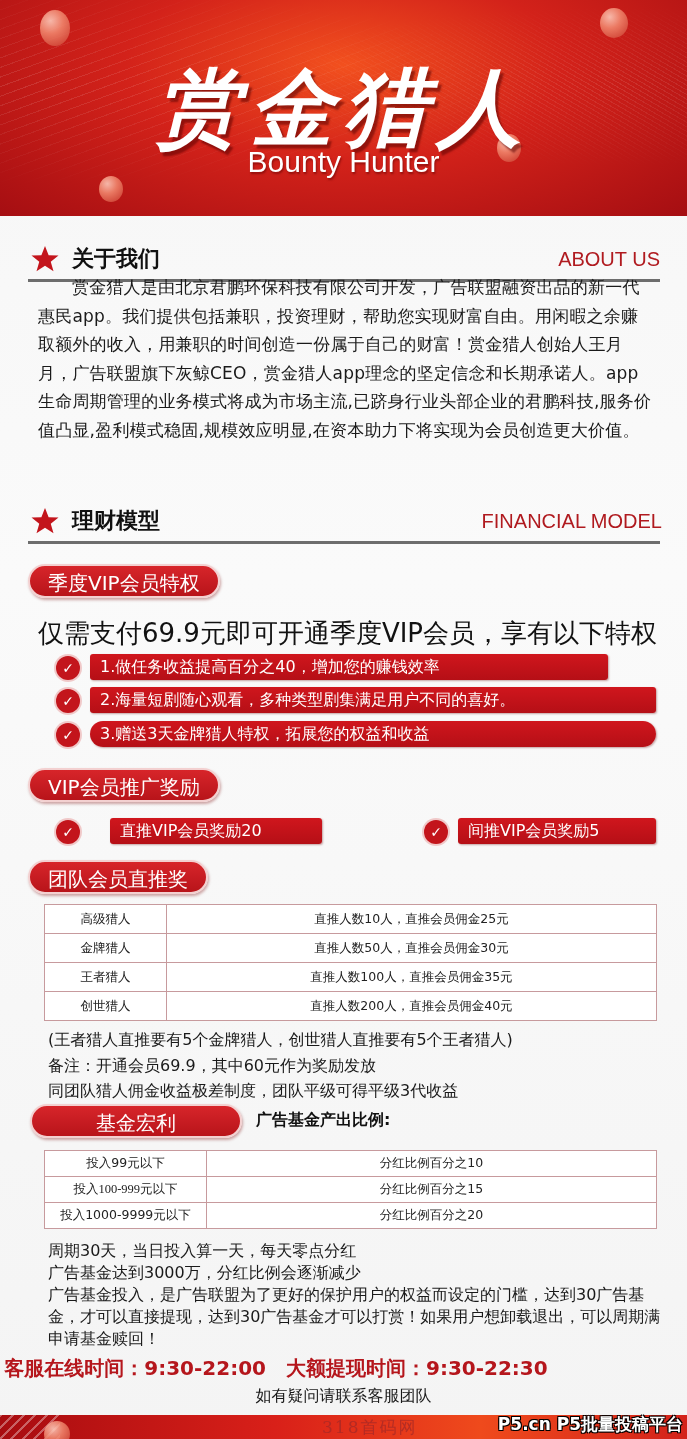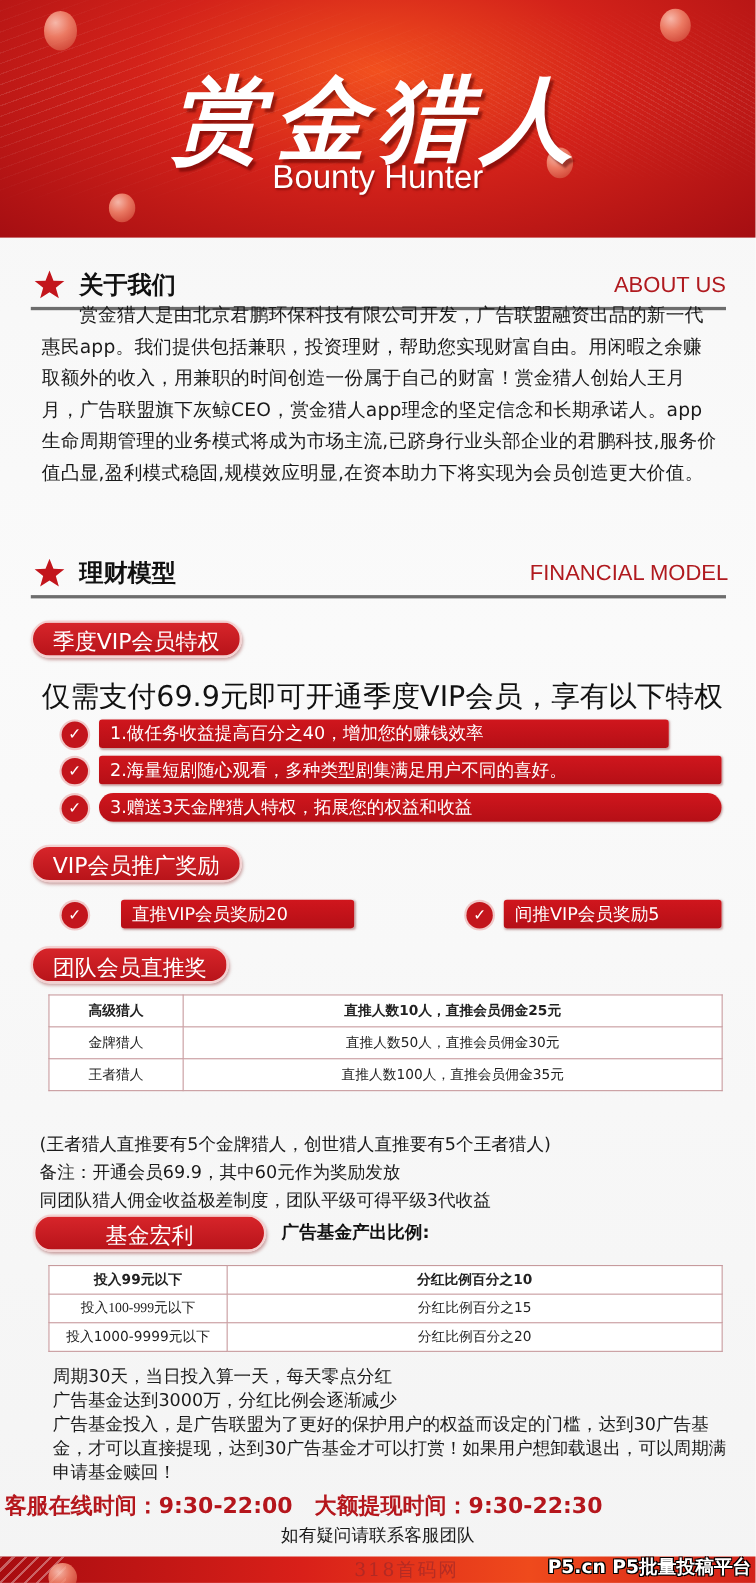--- a/index.html
+++ b/index.html
@@ -95,23 +95,23 @@
     white-space: nowrap; overflow: hidden;
   }
   
   table.grid {
     position: absolute; border-collapse: collapse; background: #fff;
     font-size: 12.5px; color: #222;
   }
   table.grid td {
     border: 1px solid #c79a9d; text-align: center; height: 29px;
   }
-  table.grid tr.hdr td { font-weight: bold; }
+  table.grid tr.hdr td { font-weight: normal; }
   .note {
-    position: absolute; left: 36px; font-size: 16px; color: #1a1a1a; white-space: nowrap;
+    position: absolute; left: 48px; font-size: 16px; color: #1a1a1a; white-space: nowrap;
   }
   .fund-label {
     position: absolute; left: 256px; top: 1110px; font-size: 16px; font-weight: bold; color: #111;
   }
   .fund-text {
     position: absolute; left: 48px; top: 1240px; width: 615px;
     font-size: 16px; line-height: 22px; color: #1a1a1a;
   }
   .hours {
     position: absolute; left: 0; width: 552px; top: 1355px; text-align: center;
@@ -196,20 +196,24 @@
     <td>直推人数10人，直推会员佣金25元</td>
   </tr>
   <tr>
     <td>金牌猎人</td>
     <td>直推人数50人，直推会员佣金30元</td>
   </tr>
   <tr>
     <td>王者猎人</td>
     <td>直推人数100人，直推会员佣金35元</td>
   </tr>
+  <tr>
+    <td>创世猎人</td>
+    <td>直推人数200人，直推会员佣金40元</td>
+  </tr>
 </tbody>
   </table>
 
 <div class="note" style="top:1030px;">(王者猎人直推要有5个金牌猎人，创世猎人直推要有5个王者猎人)</div>
 <div class="note" style="top:1056px;">备注：开通会员69.9，其中60元作为奖励发放</div>
 <div class="note" style="top:1081px;">同团队猎人佣金收益极差制度，团队平级可得平级3代收益</div>
 
 <div class="pill" style="left:30px;top:1104px;width:212px;text-align:center;">基金宏利</div>
 <div class="fund-label">广告基金产出比例:</div>
 

